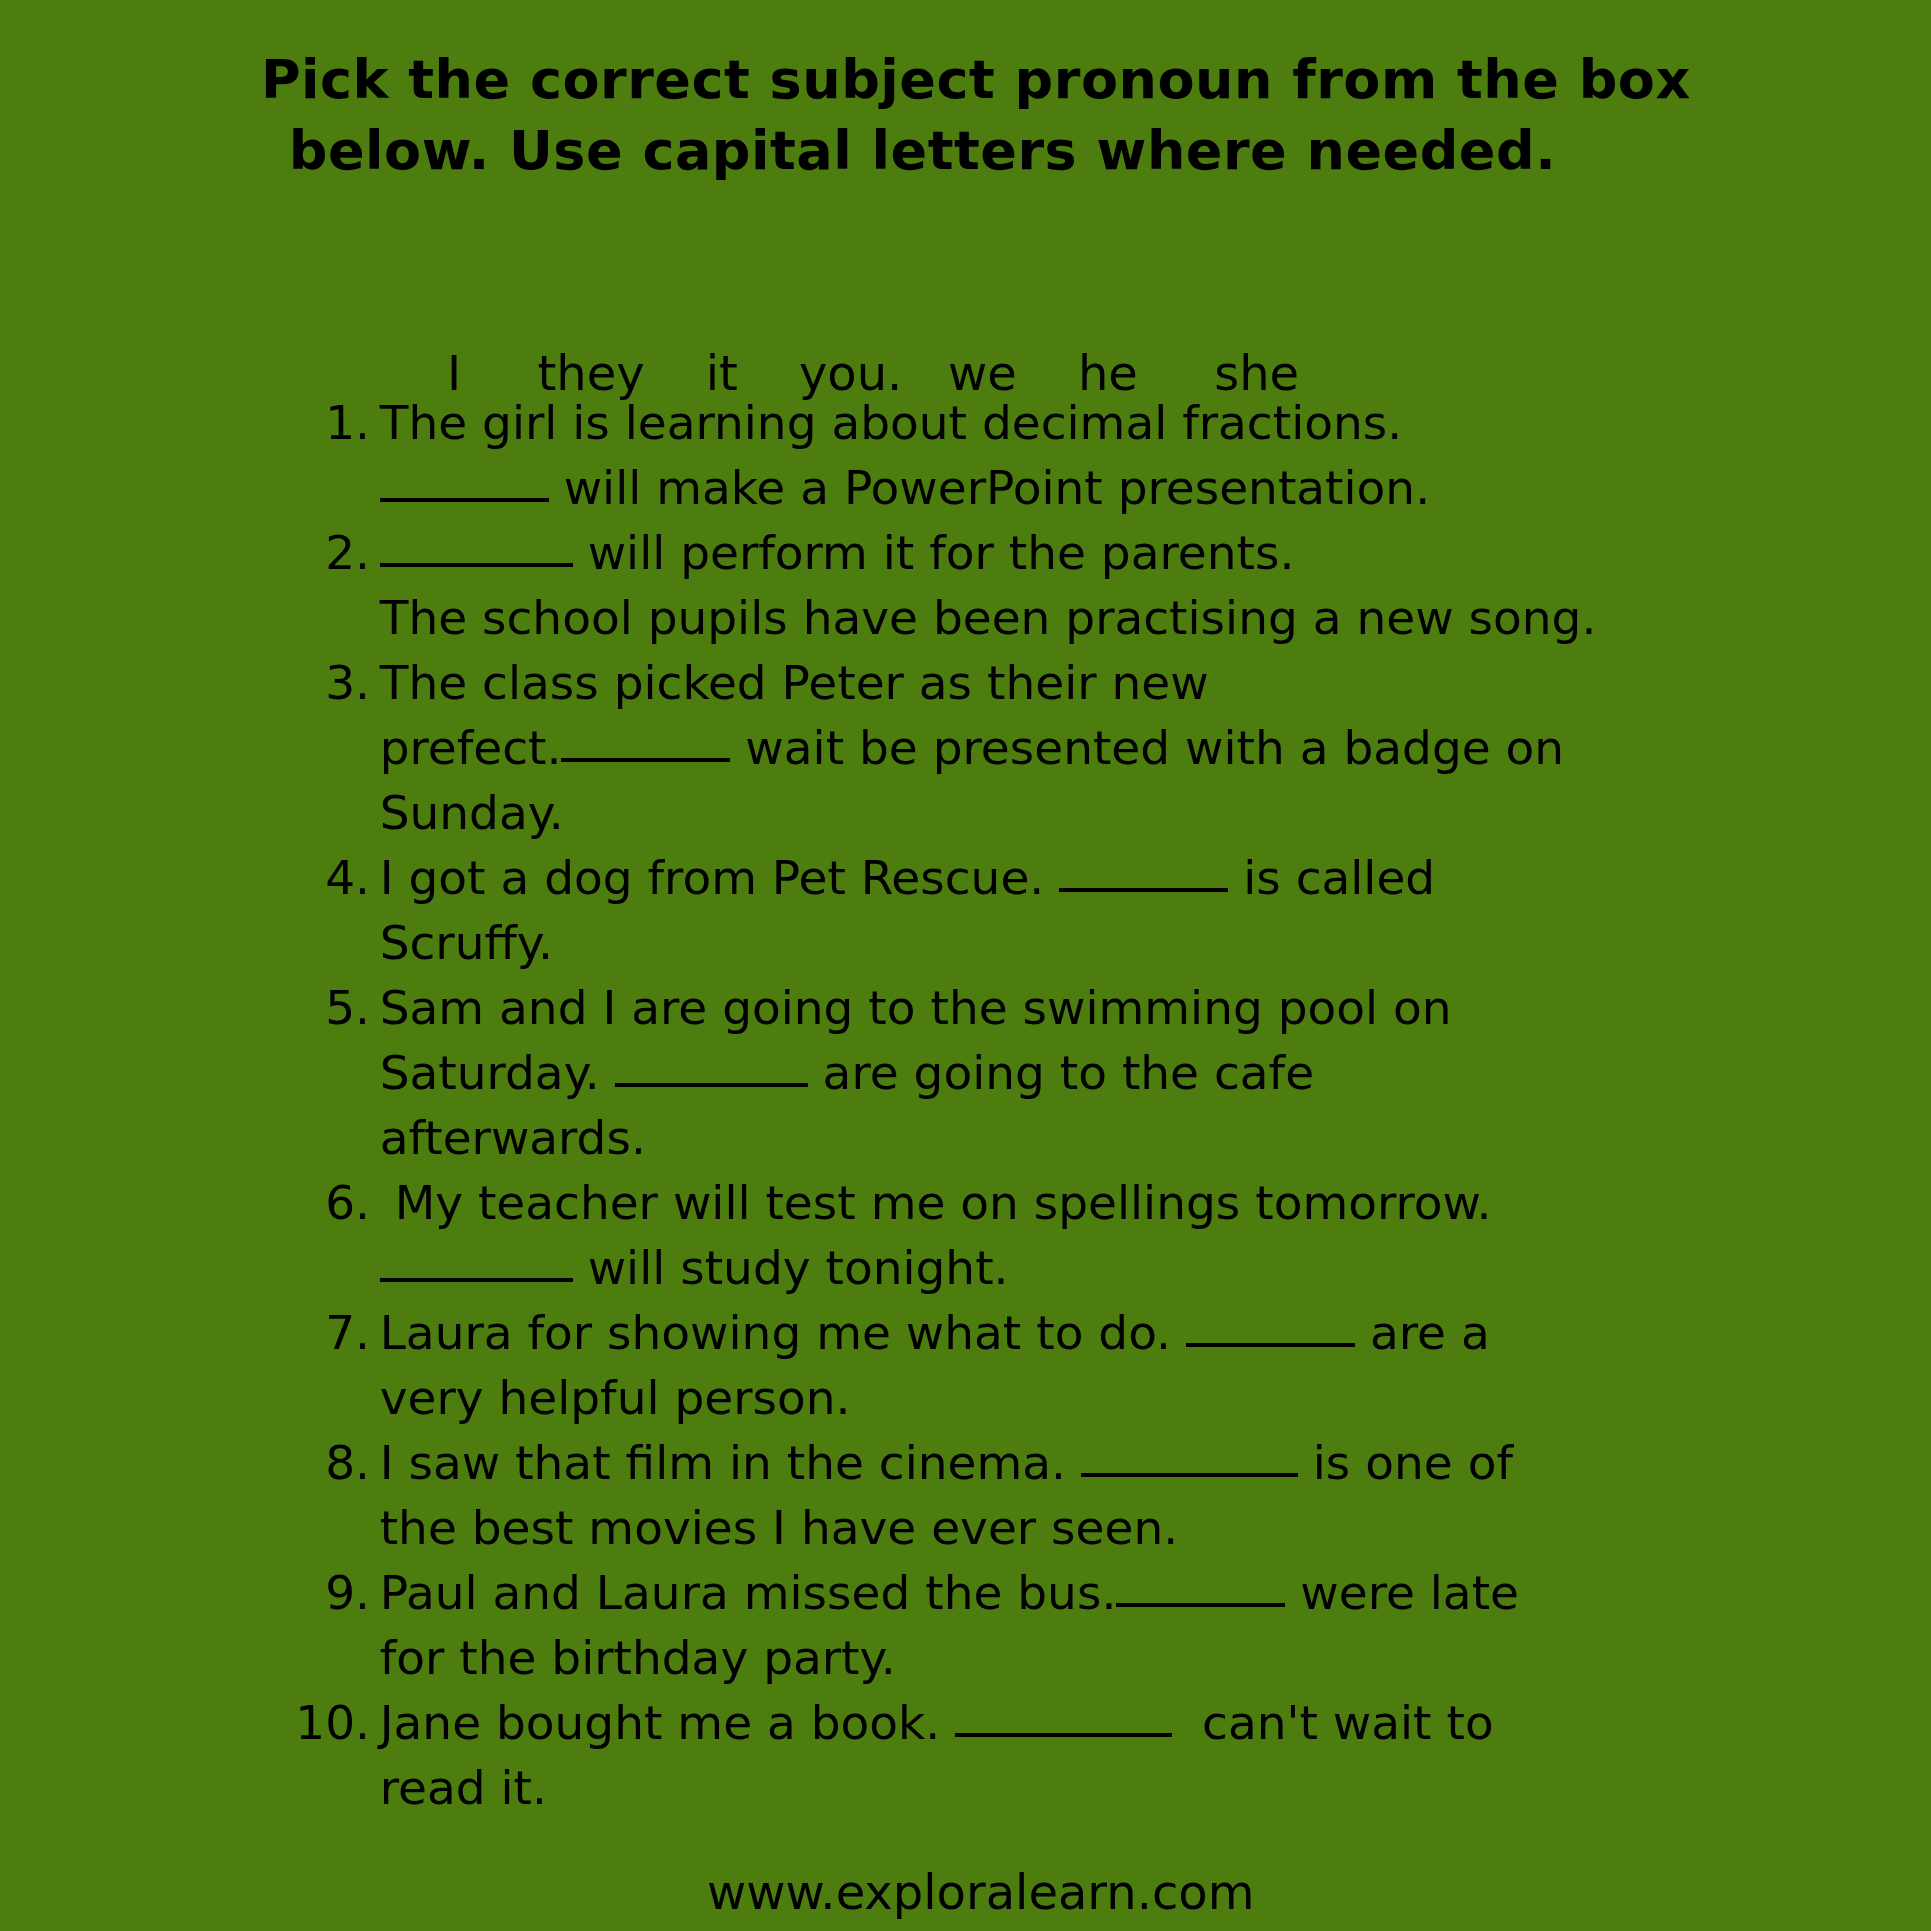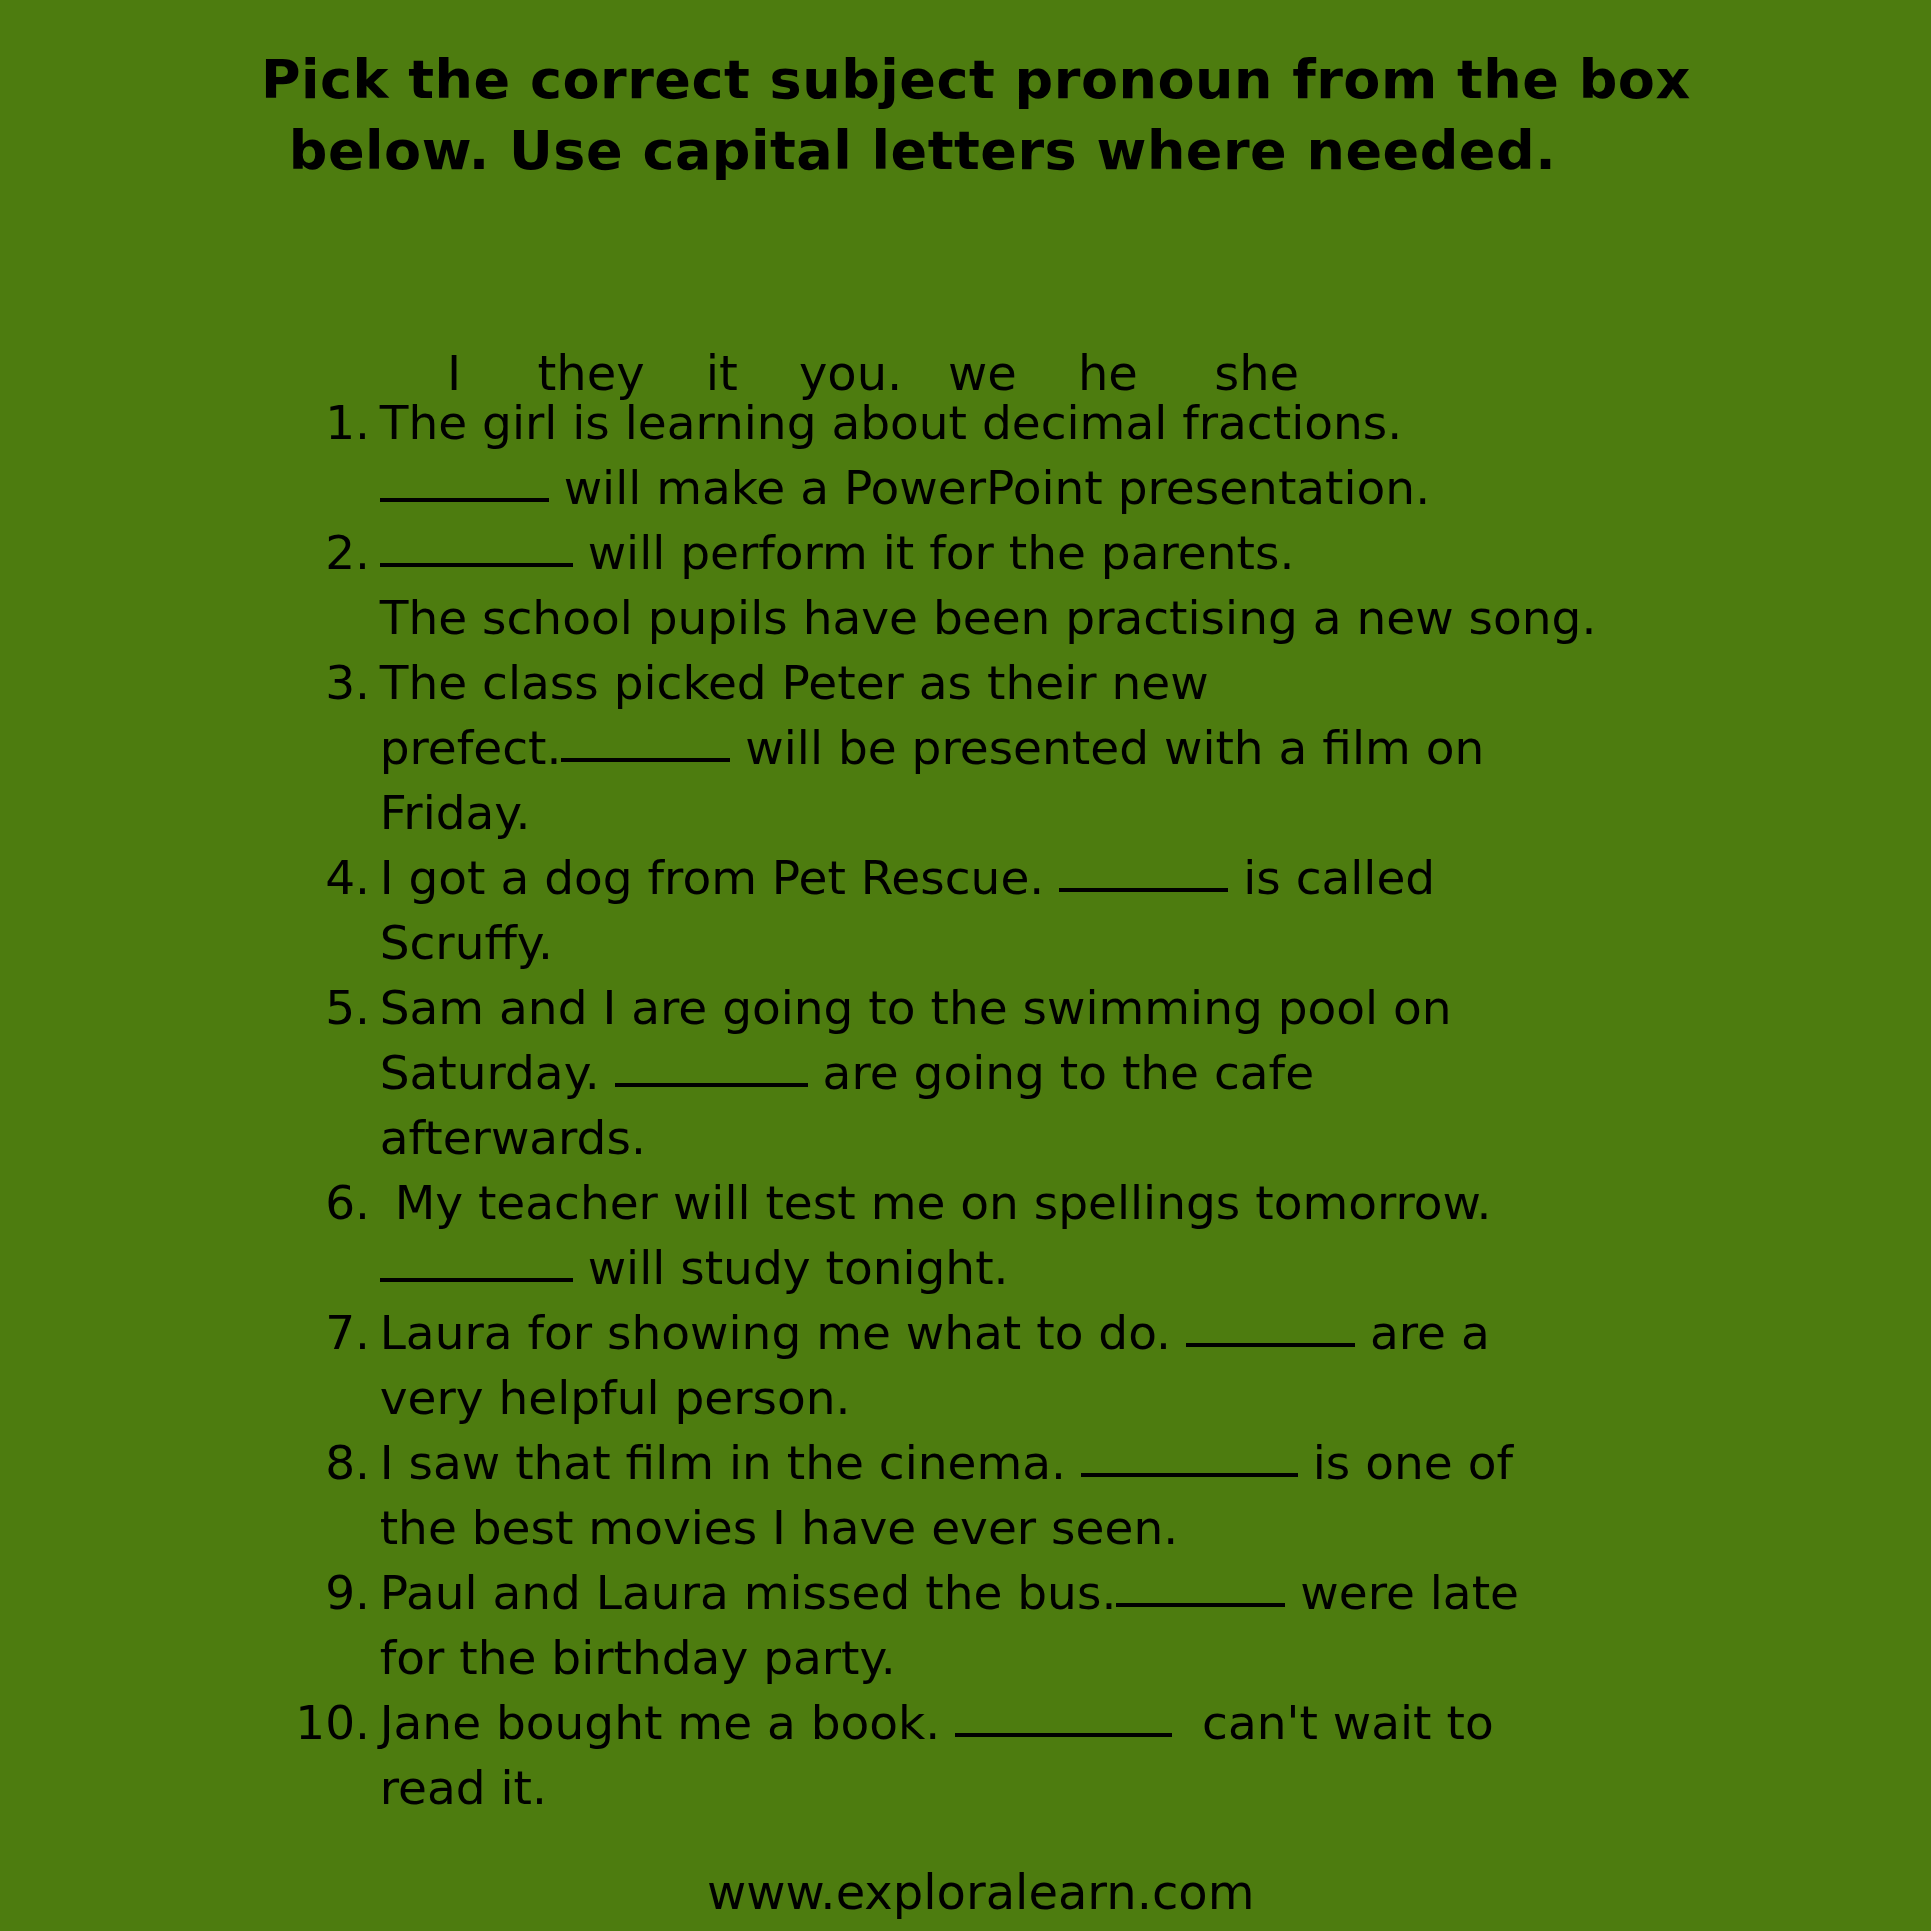--- a/index.html
+++ b/index.html
@@ -120,21 +120,21 @@
       <div class="q-row">
         <div class="q-num">1.</div>
         <div class="q-body"><div class="q-line"><span>The girl is learning about decimal fractions.</span></div><div class="q-line"><span class="blank b7"></span><span> will make a PowerPoint presentation.</span></div></div>
       </div>
       <div class="q-row">
         <div class="q-num">2.</div>
         <div class="q-body"><div class="q-line"><span class="blank b8"></span><span> will perform it for the parents.</span></div><div class="q-line"><span>The school pupils have been practising a new song.</span></div></div>
       </div>
       <div class="q-row">
         <div class="q-num">3.</div>
-        <div class="q-body"><div class="q-line"><span>The class picked Peter as their new</span></div><div class="q-line"><span>prefect.</span><span class="blank b7"></span><span> will be presented with a film on</span></div><div class="q-line"><span>Friday.</span></div></div>
+        <div class="q-body"><div class="q-line"><span>The class picked Peter as their new</span></div><div class="q-line"><span>prefect.</span><span class="blank b7"></span><span> wait be presented with a badge on</span></div><div class="q-line"><span>Sunday.</span></div></div>
       </div>
       <div class="q-row">
         <div class="q-num">4.</div>
         <div class="q-body"><div class="q-line"><span>I got a dog from Pet Rescue. </span><span class="blank b7"></span><span> is called</span></div><div class="q-line"><span>Scruffy.</span></div></div>
       </div>
       <div class="q-row">
         <div class="q-num">5.</div>
         <div class="q-body"><div class="q-line"><span>Sam and I are going to the swimming pool on</span></div><div class="q-line"><span>Saturday. </span><span class="blank b8"></span><span> are going to the cafe</span></div><div class="q-line"><span>afterwards.</span></div></div>
       </div>
       <div class="q-row">

